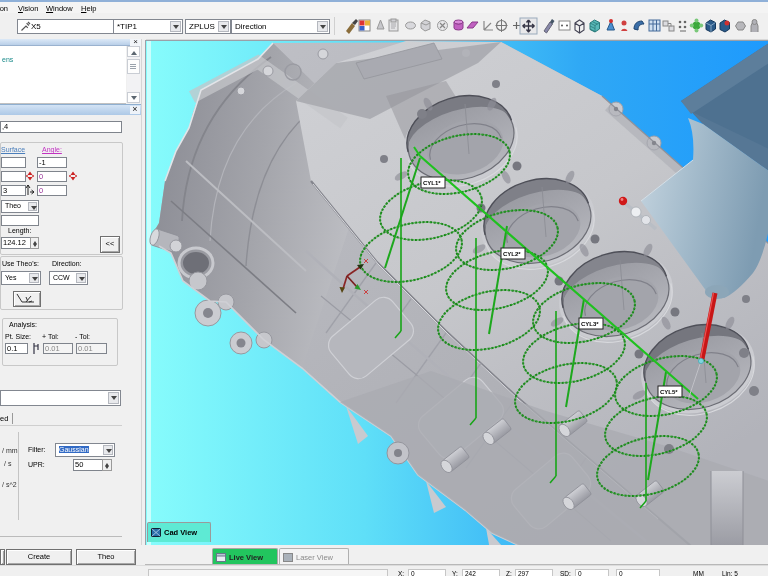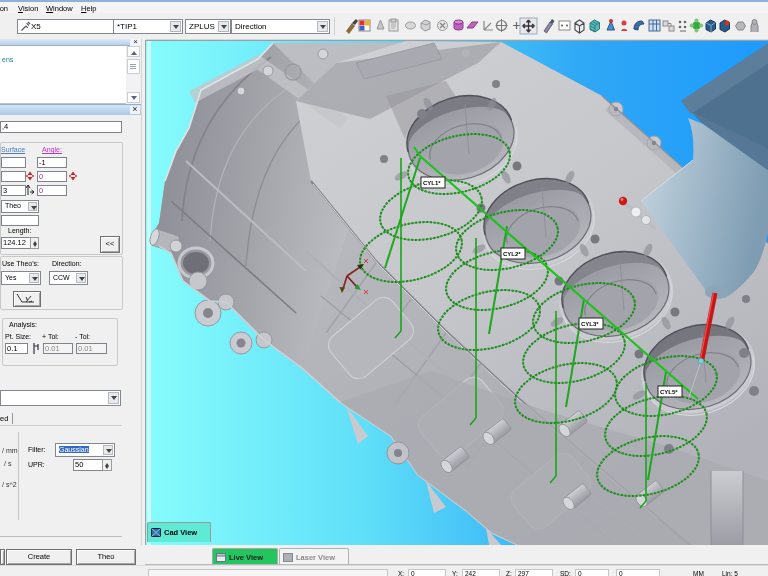--- a/index.html
+++ b/index.html
@@ -623,21 +623,21 @@
     <svg class="abs" style="left:3px;top:3px;" width="10" height="10">
         <rect x="0.5" y="1.5" width="9" height="8" fill="#e8edf2" stroke="#67778a"></rect>
         <rect x="0.5" y="1.5" width="9" height="2.5" fill="#b8c6d4" stroke="#67778a"></rect>
       </svg>
     <span class="abs" style="left:16px;top:4px;font-size:7.5px;font-weight:bold;color:#222;">Live View</span>
   </div>
   <div class="abs" style="left:279px;top:548px;width:68px;height:17px;background:#f3f3f3;border:1px solid #b0b0b0;border-bottom:none;border-radius:2px 2px 0 0;">
     <svg class="abs" style="left:3px;top:3px;" width="10" height="10">
         <rect x="0.5" y="1.5" width="9" height="8" fill="#aab2ba" stroke="#888"></rect>
       </svg>
-    <span class="abs" style="left:16px;top:4px;font-size:7.5px;font-weight:bold;color:#8a8a8a;">Laser View</span>
+    <span class="abs" style="left:16px;top:4px;font-size:7.5px;font-weight:normal;color:#8a8a8a;">Laser View</span>
   </div>
   <div class="abs" style="left:145px;top:564px;width:623px;height:1px;background:#b8b8b8;"></div>
 
   <div class="abs" style="left:0;top:565px;width:768px;height:11px;background:#f0f0f0;border-top:1px solid #dcdcdc;">
     <div class="abs" style="left:148px;top:3px;width:238px;height:10px;border:1px solid #c6c6c6;background:#f6f6f6;"></div>
     <span class="abs lbl" style="left:398px;top:4px;font-size:6.5px;">X:</span>
     <div class="abs" style="left:408px;top:3px;width:34px;height:10px;border:1px solid #c6c6c6;background:#fff;font-size:6.5px;padding-left:2px;">0</div>
     <span class="abs lbl" style="left:452px;top:4px;font-size:6.5px;">Y:</span>
     <div class="abs" style="left:462px;top:3px;width:34px;height:10px;border:1px solid #c6c6c6;background:#fff;font-size:6.5px;padding-left:2px;">242</div>
     <span class="abs lbl" style="left:506px;top:4px;font-size:6.5px;">Z:</span>

